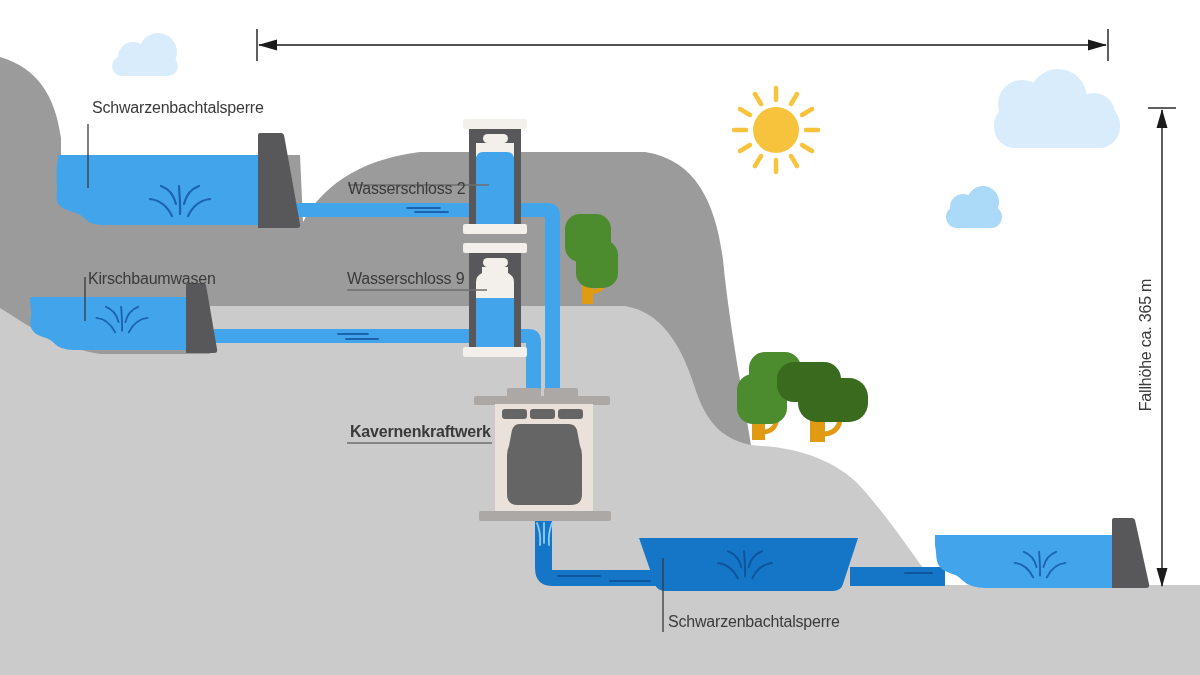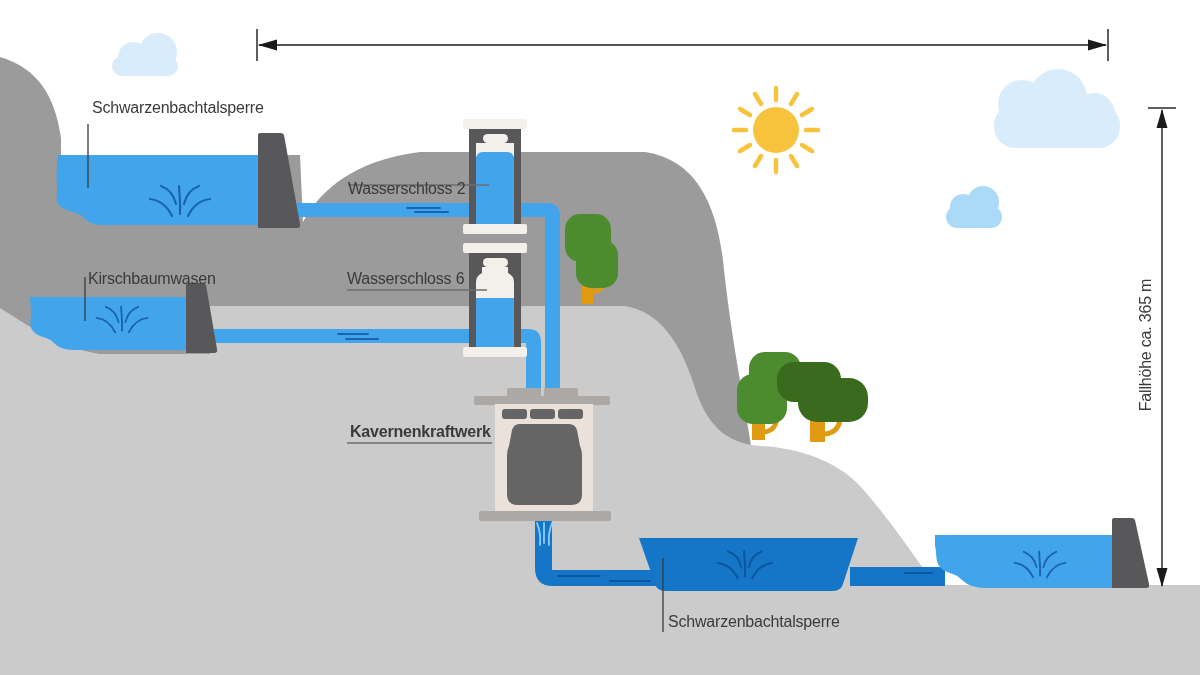--- a/index.html
+++ b/index.html
@@ -203,19 +203,19 @@
 
 
 <div class="lbl lbl-rot" style="left:1056px;top:336px;">Fallhöhe ca. 365 m</div>
 
 <div class="lbl" style="left:92px;top:99px;">Schwarzenbachtalsperre</div>
 
 <div class="lbl" style="left:88px;top:270px;">Kirschbaumwasen</div>
 
 <div class="lbl" style="left:348px;top:164px;margin-top:16px;">Wasserschloss 2</div>
 
-<div class="lbl" style="left:347px;top:270px;">Wasserschloss 6</div>
+<div class="lbl" style="left:347px;top:270px;">Wasserschloss 9</div>
 
 <div class="lbl" style="left:350px;top:423px;font-weight:bold;">Kavernenkraftwerk</div>
 
 <div class="lbl" style="left:668px;top:613px;">Schwarzenbachtalsperre</div>
 
 </div>
 
 </body></html>

